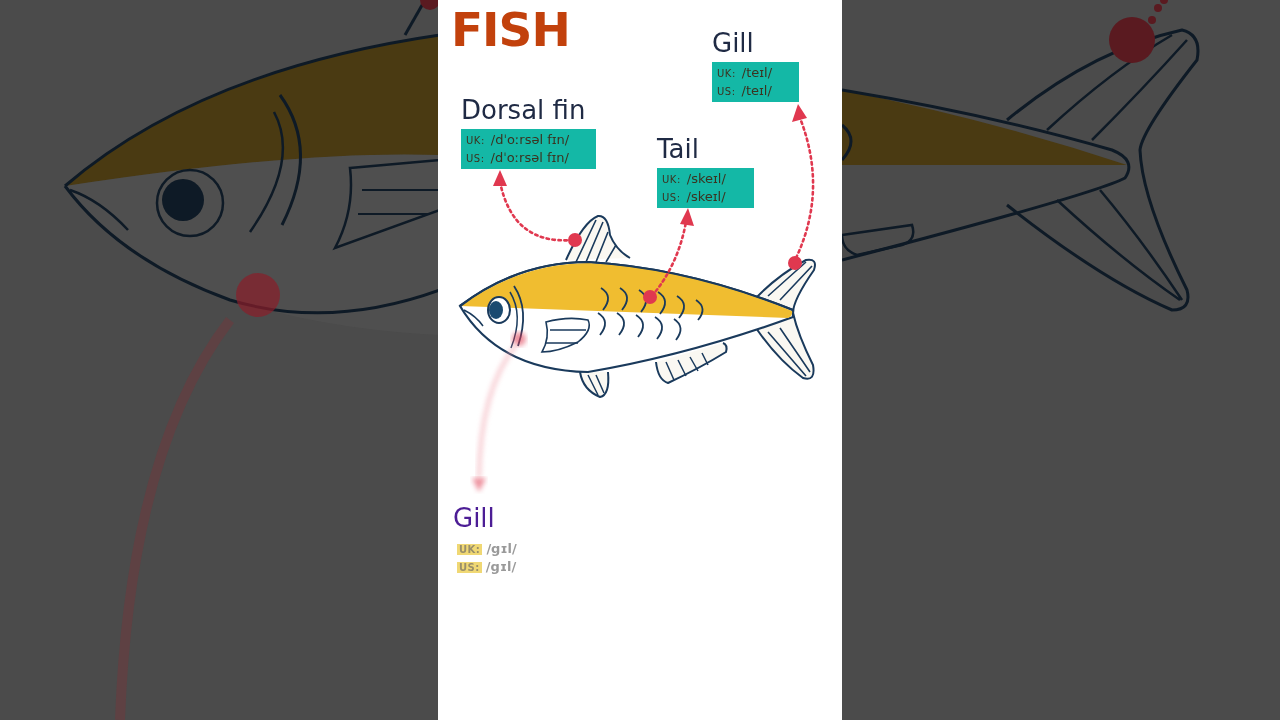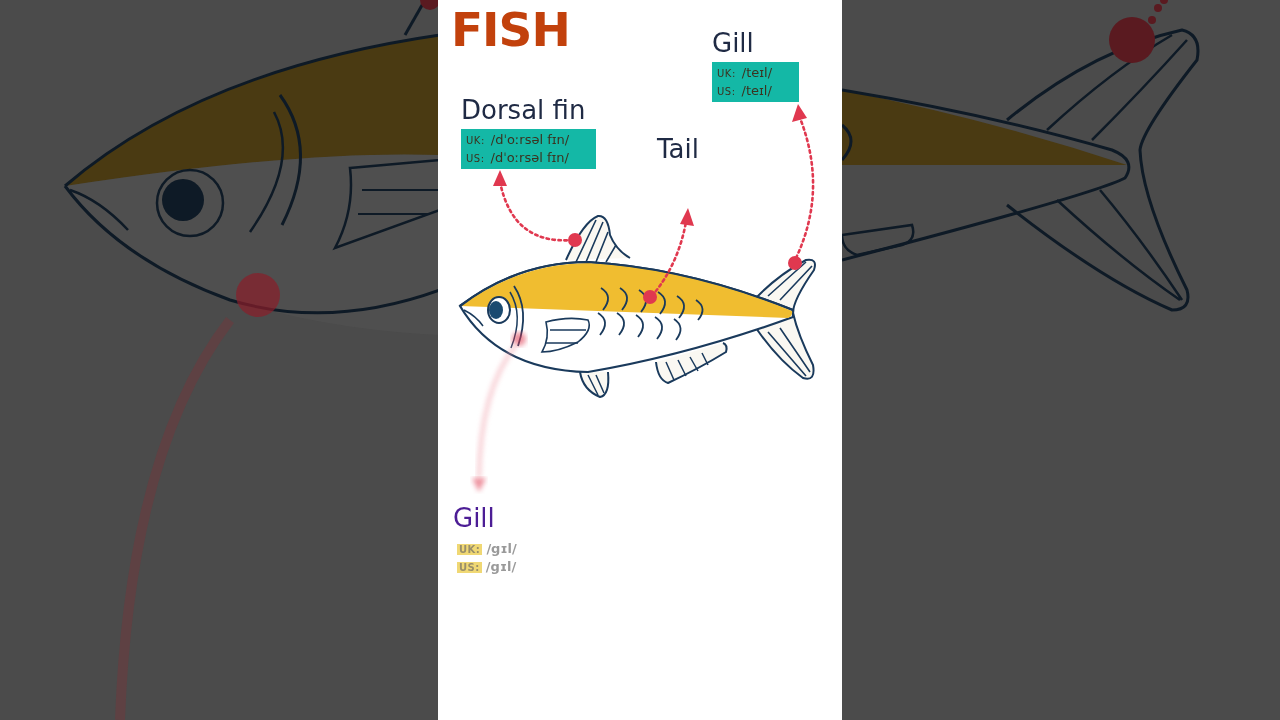--- a/index.html
+++ b/index.html
@@ -145,20 +145,24 @@
   <div class="term" style="left:23px; top:94px;">
     <div class="name">Dorsal fin</div>
     <div class="pron" style="width:124px;">
       <div class="row"><span class="lbl">UK:</span><span>/dˈoːrsəl fɪn/</span></div>
       <div class="row"><span class="lbl">US:</span><span>/dˈoːrsəl fɪn/</span></div>
     </div>
   </div>
 
   <div class="term" style="left:219px; top:133px;">
     <div class="name">Tail</div>
+    <div class="pron" style="width:86px;">
+      <div class="row"><span class="lbl">UK:</span><span>/skeɪl/</span></div>
+      <div class="row"><span class="lbl">US:</span><span>/skeɪl/</span></div>
+    </div>
   </div>
 
   <div class="term" style="left:274px; top:27px;">
     <div class="name">Gill</div>
     <div class="pron" style="width:76px;">
       <div class="row"><span class="lbl">UK:</span><span>/teɪl/</span></div>
       <div class="row"><span class="lbl">US:</span><span>/teɪl/</span></div>
     </div>
   </div>
 

